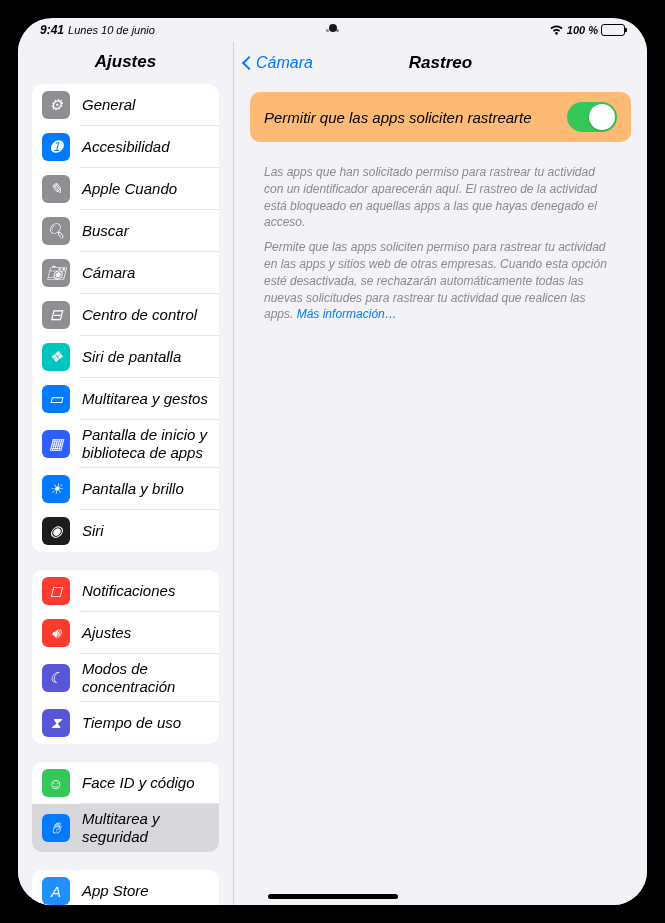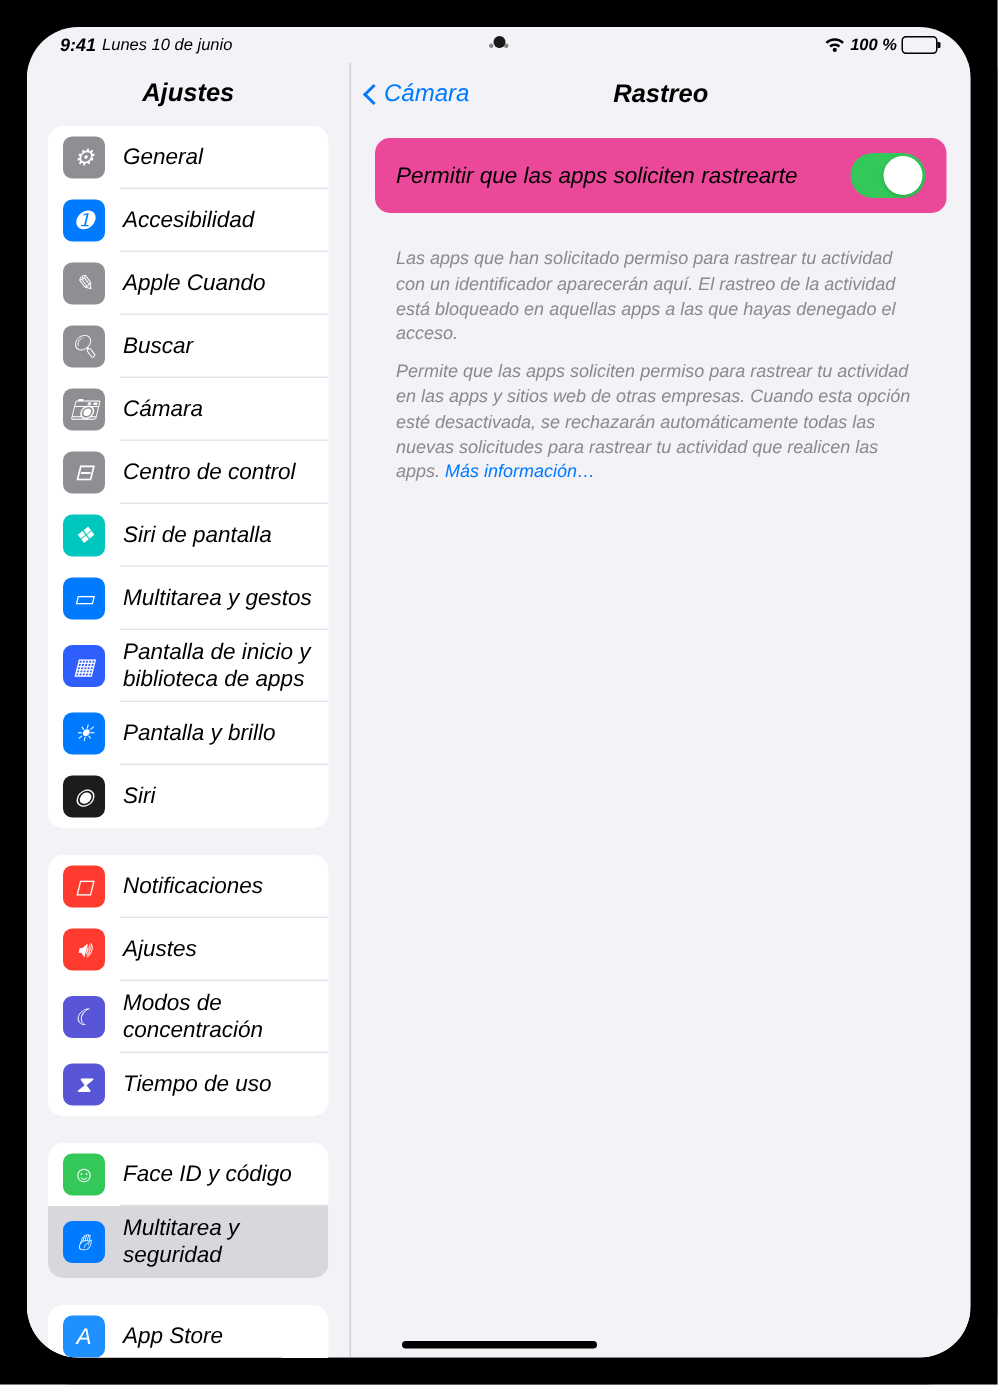--- a/index.html
+++ b/index.html
@@ -138,21 +138,21 @@
       gap: 2px;
     }
     .main-title {
       font-size: 17px;
       font-weight: 600;
     }
     .main-body {
       padding: 8px 16px;
     }
     .setting-row {
-      background: #ec4899;
+      background: #fdba74;
       border-radius: 10px;
       padding: 10px 14px;
       display: flex;
       align-items: center;
       justify-content: space-between;
     }
     .setting-label { font-size: 15px; }
     .toggle {
       width: 50px; height: 30px;
       background: #34c759;

